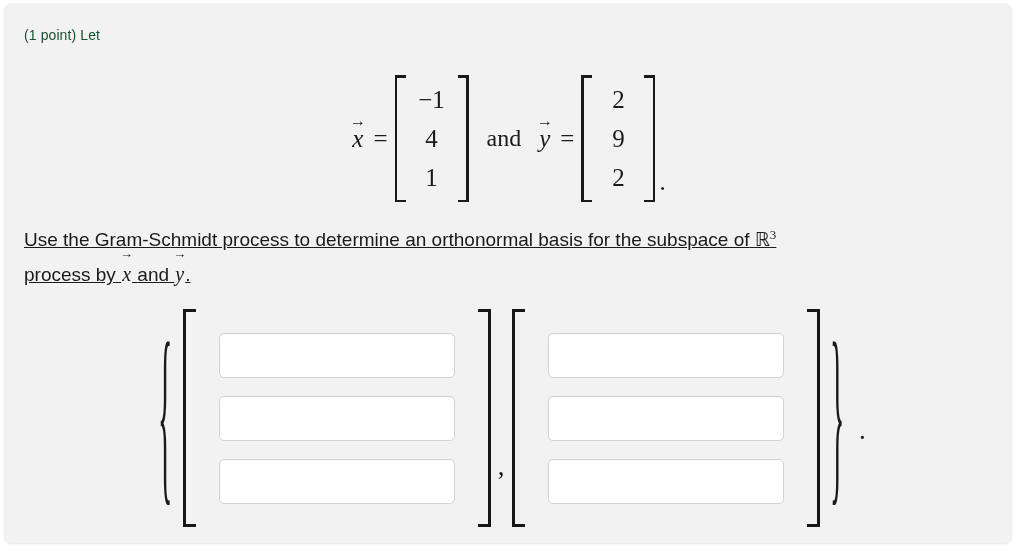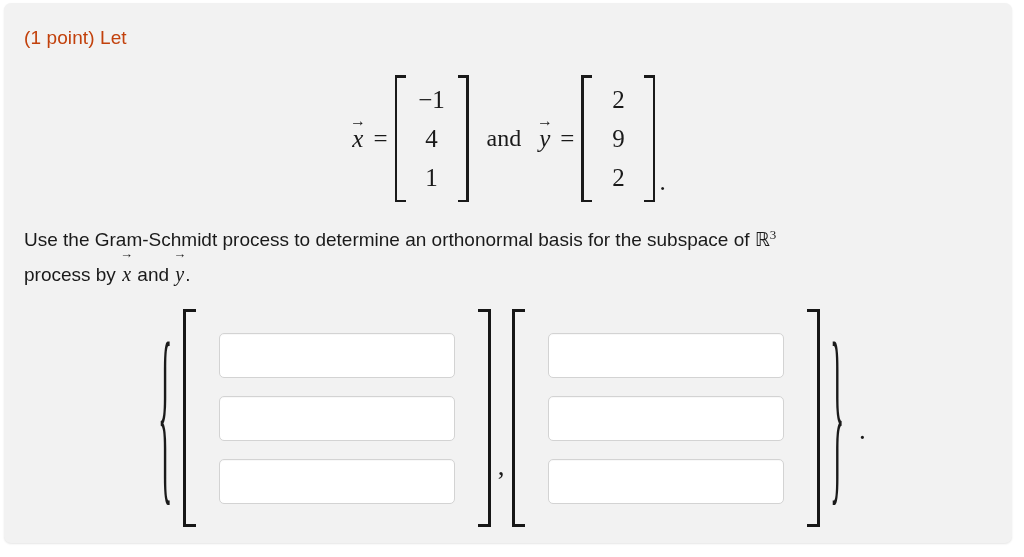--- a/index.html
+++ b/index.html
@@ -25,22 +25,22 @@
     border-radius: 7px;
     box-shadow: 0 1px 2px rgba(0,0,0,0.10);
     overflow: hidden;
   }
 
   
   .prompt-line {
     position: absolute;
     left: 20px;
     top: 24px;
-    font-size: 19px;
-    color: #c2410c;
+    font-size: 14px;
+    color: #14532d;
     letter-spacing: 0.1px;
     white-space: nowrap;
   }
 
   
   .given-row {
     position: absolute;
     left: 0;
     top: 72px;
     width: 1008px;
@@ -132,20 +132,21 @@
 
   
   .question-body {
     position: absolute;
     left: 20px;
     top: 215px;
     width: 975px;
     font-size: 19px;
     line-height: 34px;
     color: #1a1a1a;
+    text-decoration: underline;
   }
   .bb-R {
     font-family: "DejaVu Sans", sans-serif;
     font-size: 19px;
   }
   .sup3 {
     font-size: 13px;
     vertical-align: super;
     font-family: "Liberation Serif", serif;
   }

